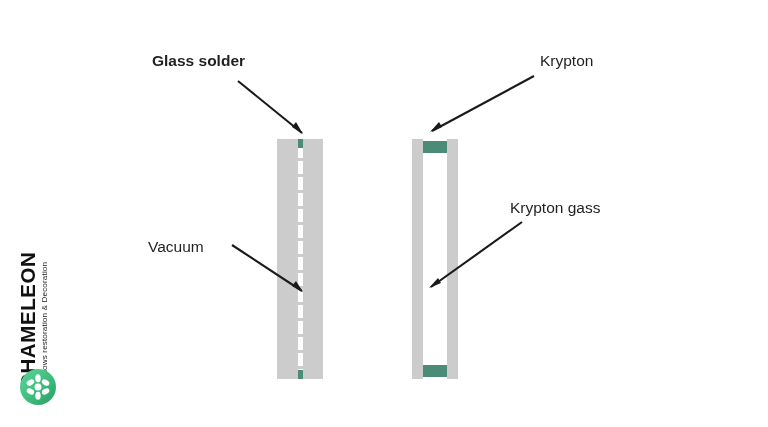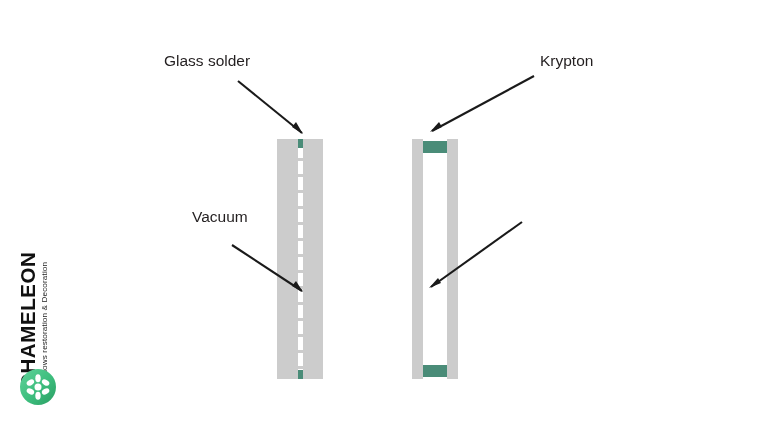--- a/index.html
+++ b/index.html
@@ -173,26 +173,27 @@
     <div class="cavity" style="left:0px; top:0px; width:46px; height:240px;"></div>
 
     <div class="pane" style="left:0px; top:0px; width:11px; height:240px;"></div>
 
     <div class="pane" style="left:35px; top:0px; width:11px; height:240px;"></div>
 
     <div class="green-block" style="left:11px; top:2px; width:24px; height:12px;"></div>
     <div class="green-block" style="left:11px; top:226px; width:24px; height:12px;"></div>
   </div>
 
-  <div class="label" style="left:164px; top:52px;">Glass solder</div>
+  <div class="label" style="left:152px; top:52px;font-weight:bold;">Glass solder</div>
 
   <div class="label" style="left:540px; top:52px;">Krypton</div>
 
-
-  <div class="label" style="left:148px; top:208px;margin-left:44px;">Vacuum</div>
+  <div class="label" style="left:510px; top:199px;">Krypton gass</div>
+
+  <div class="label" style="left:148px; top:238px;">Vacuum</div>
 
   <svg id="arrows" viewBox="0 0 768 427">
     <g stroke="#1a1a1a" stroke-width="2.1" fill="none">
 
       <path d="M238,81 L302,133"></path>
       <path d="M292,127 L303,134 L296,122" fill="#1a1a1a" stroke="none"></path>
 
       <path d="M232,245 L302,291"></path>
       <path d="M292,286 L303,292 L296,281" fill="#1a1a1a" stroke="none"></path>
 

